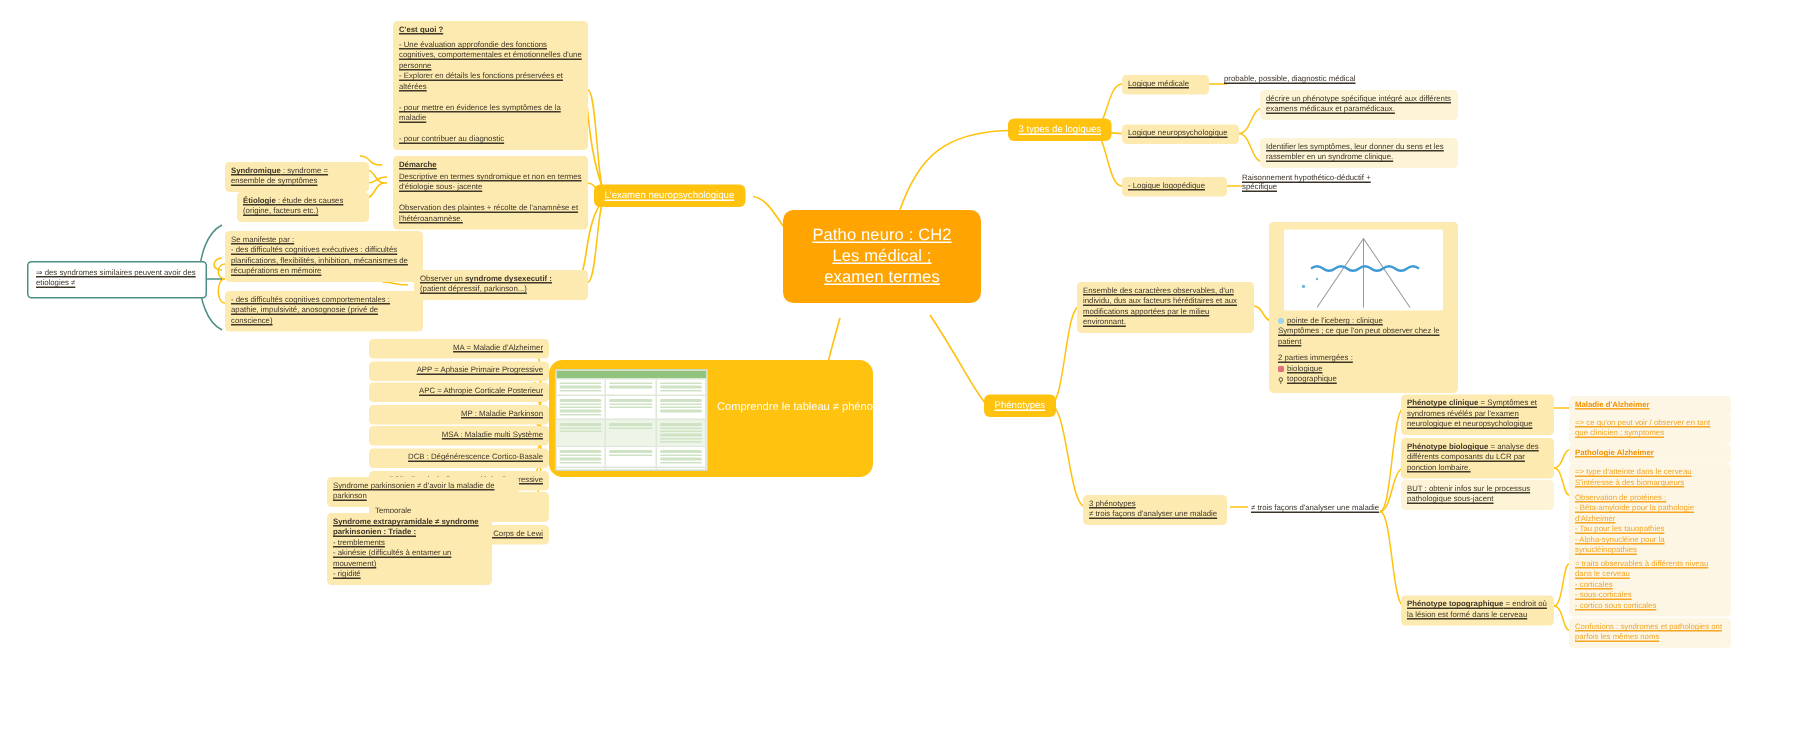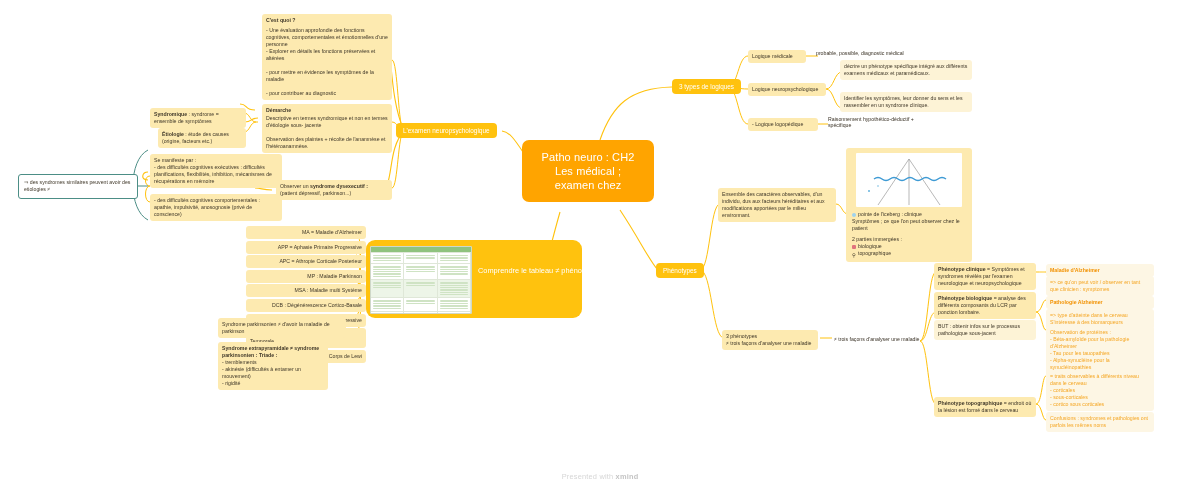--- a/index.html
+++ b/index.html
@@ -7,21 +7,21 @@
     width:1200px;height:495px;position:relative;overflow:hidden;
     background:#ffffff;
     font-family:"Liberation Sans", sans-serif;
     font-size:5.2px;
     color:#3a3226;
     -webkit-font-smoothing:antialiased;
   }
   .canvas{position:absolute;left:0;top:0;width:1200px;height:495px;}
   svg.links{position:absolute;left:0;top:0;width:1200px;height:495px;pointer-events:none;}
 
-  .node{position:absolute;box-sizing:border-box;}
+  .node{position:absolute;box-sizing:border-box;text-decoration:underline;}
 
   
   .card{
     background:#fdeab0;
     border-radius:3px;
     padding:3px 4px;
     line-height:1.35;
     color:#3f3728;
   }
   .card.paler{background:#fdf3d6;}
@@ -188,21 +188,21 @@
       <path d="M370 280 C 380 280, 380 290, 370 290"></path>
     </g>
     <g fill="none" stroke="#ffc20e" stroke-width="1">
       <path d="M320 330 C 320 348, 300 342, 300 330"></path>
     </g>
   </svg>
 
   <div class="node central" style="left:522px;top:140px;width:132px;">
     <div>Patho neuro : CH2</div>
     <div>Les médical ;</div>
-    <div>examen chez</div>
+    <div>examen termes</div>
   </div>
 
   <div class="node pill" style="left:396px;top:123px;">
     <span>L'examen neuropsychologique</span>
   </div>
 
   <div class="node pill" style="left:672px;top:79px;">
     <span>3 types de logiques</span>
   </div>
 
@@ -460,17 +460,14 @@
     <span>Syndrome parkinsonien ≠ d'avoir la maladie de parkinson</span>
   </div>
 
   <div class="node card" style="left:218px;top:342px;width:110px;">
     <div class="b">Syndrome extrapyramidale ≠ syndrome parkinsonien : Triade :</div>
     <div style="white-space:pre-line;">- tremblements
 - akinésie (difficultés à entamer un mouvement)
 - rigidité</div>
   </div>
 
-  <div class="watermark">
-    <span>Presented with </span><span class="b">xmind</span>
-  </div>
 
 </div>
 
 </body></html>

